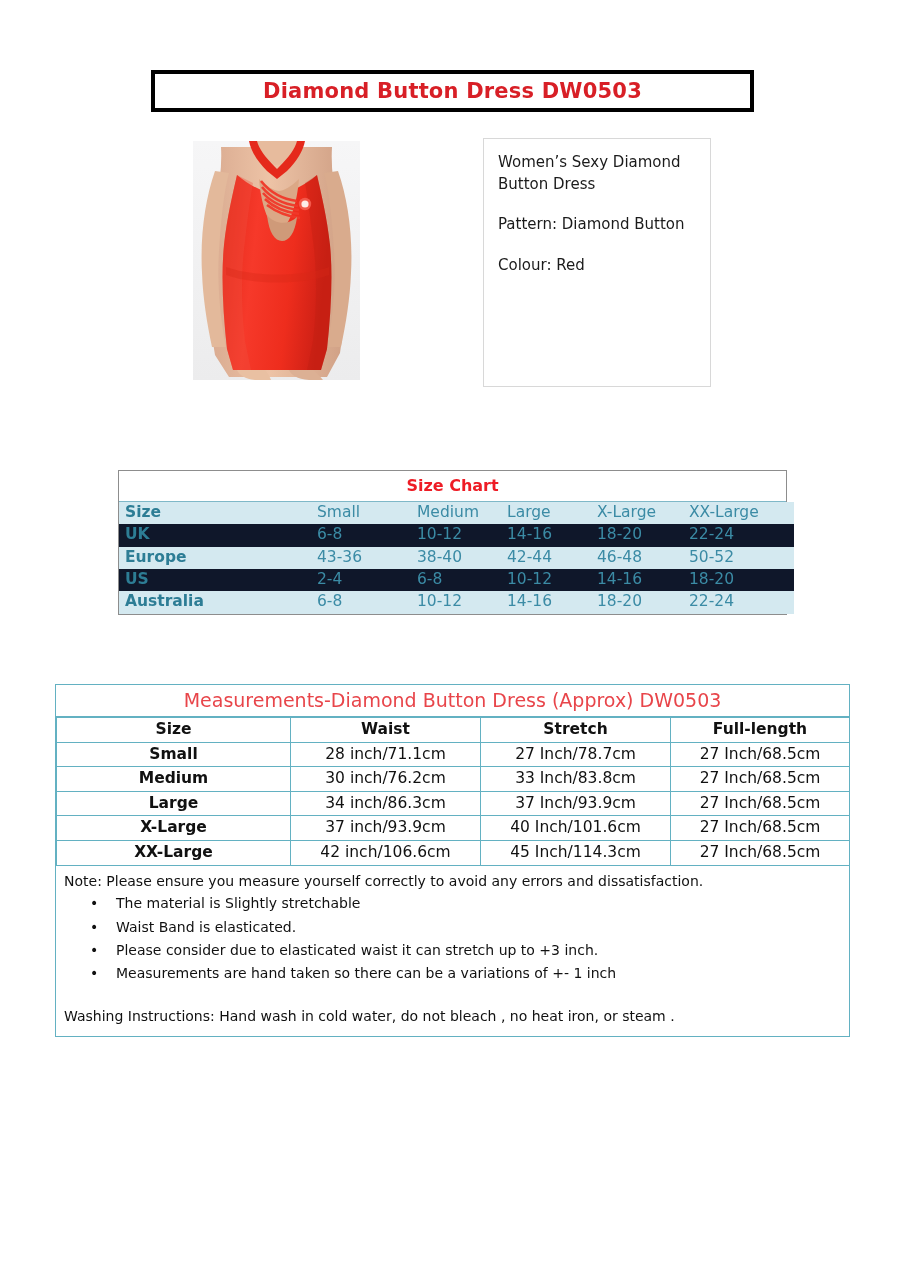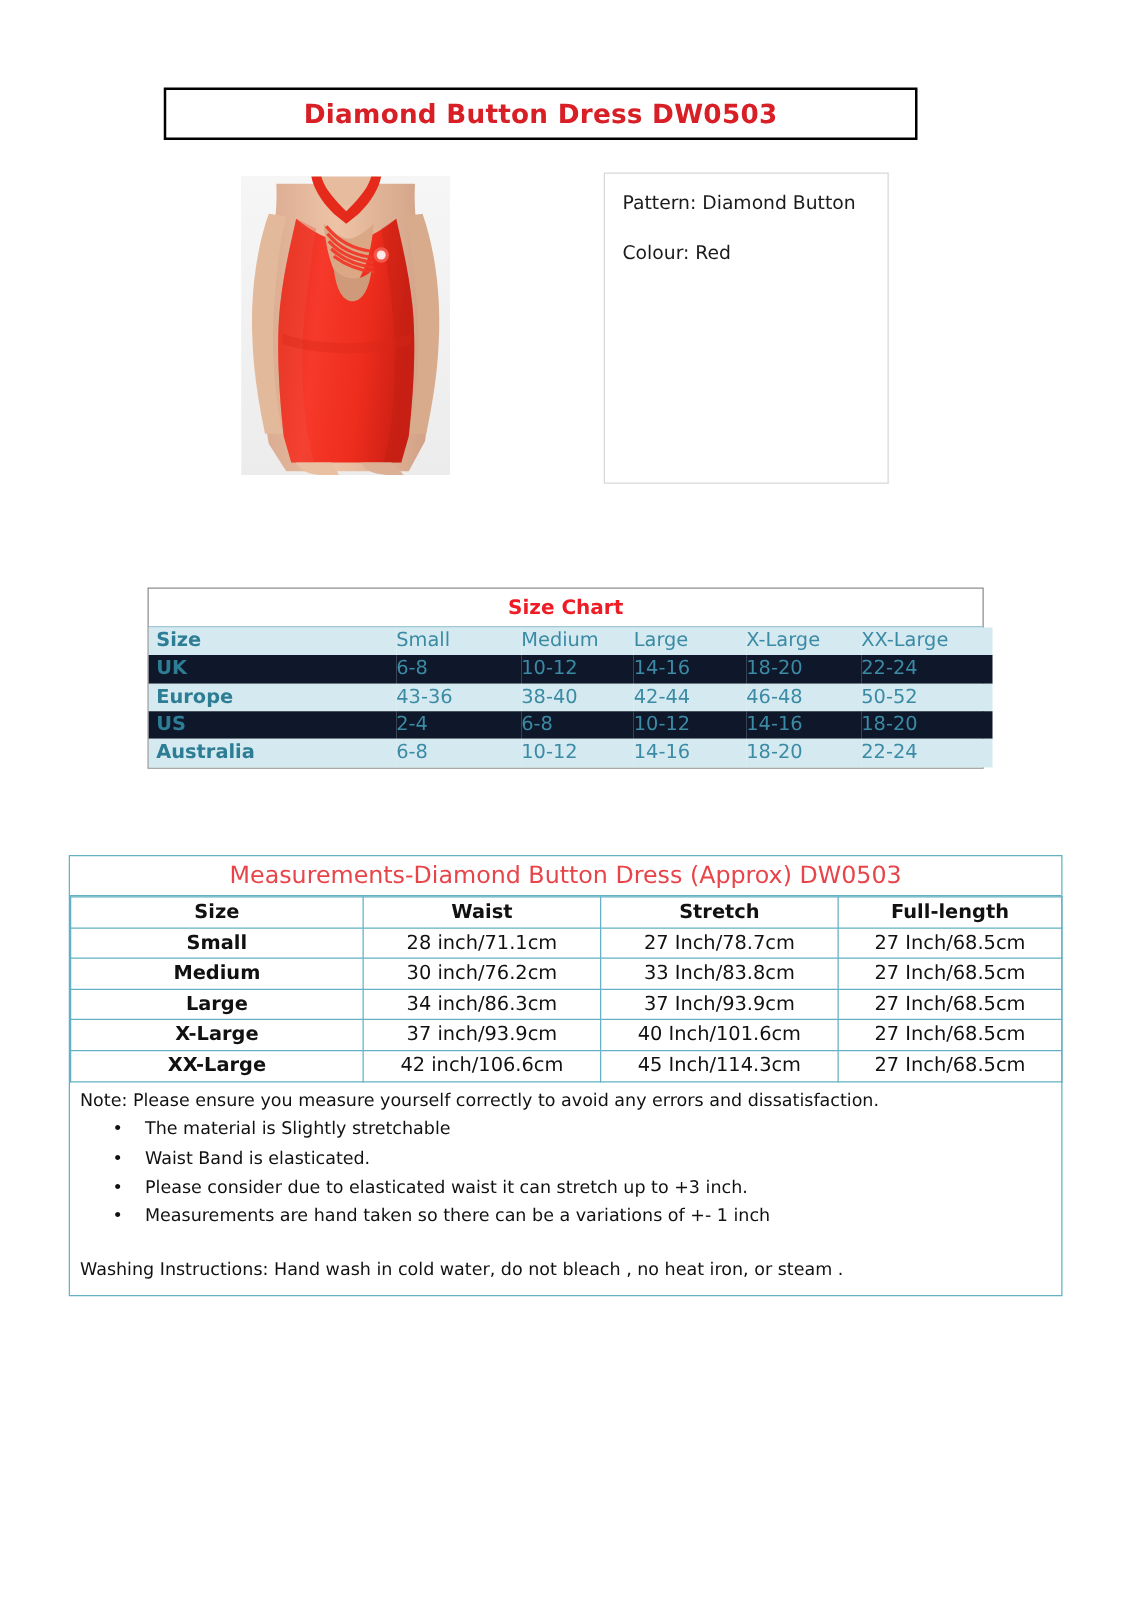--- a/index.html
+++ b/index.html
@@ -11,25 +11,25 @@
     width: 904px;
     height: 1280px;
     position: relative;
     font-family: "DejaVu Sans", "Liberation Sans", sans-serif;
     overflow: hidden;
   }
 
   
   .title-box {
     position: absolute;
-    left: 131px;
+    left: 151px;
     top: 70px;
     width: 603px;
     height: 42px;
-    border: 2px solid #000000;
+    border: 4px solid #000000;
     box-sizing: border-box;
     background: #ffffff;
     display: flex;
     align-items: center;
     justify-content: center;
   }
   .title-text {
     color: #d81f26;
     font-weight: bold;
     font-size: 21px;
@@ -251,20 +251,21 @@
     <circle cx="112" cy="63" r="3.6" fill="#ffe9e6"></circle>
     <circle cx="112" cy="63" r="1.5" fill="#f6f0ee"></circle>
 
     <path d="M44 229 C46 234 52 238 62 239 L78 239 C76 234 74 231 72 229 Z" fill="#e9c0a2"></path>
     <path d="M96 229 C98 234 104 238 116 239 L130 239 C126 234 122 231 120 229 Z" fill="#dcb094"></path>
   </svg>
 </div>
 
 <div class="desc-box">
   <div class="desc-inner">
+    <p class="desc-p">Women’s Sexy Diamond Button Dress</p>
     <p class="desc-p">Pattern: Diamond Button</p>
     <p class="desc-p">Colour: Red</p>
   </div>
 </div>
 
 <div class="size-chart">
   <div class="sc-title-row">
     <span class="sc-title">Size Chart</span>
   </div>
   <table class="sc-table">

